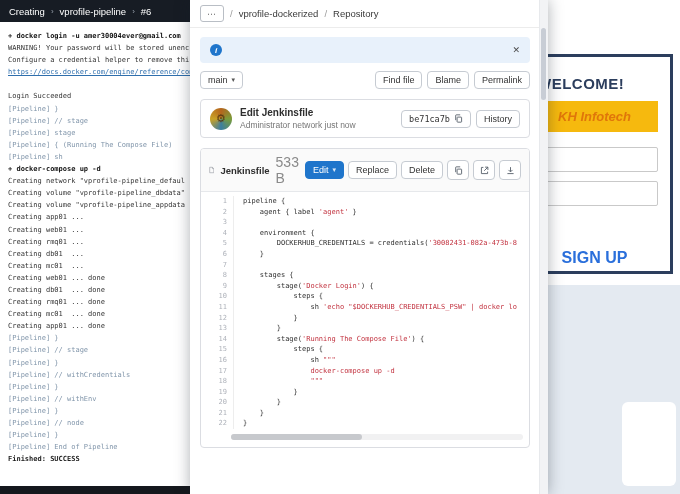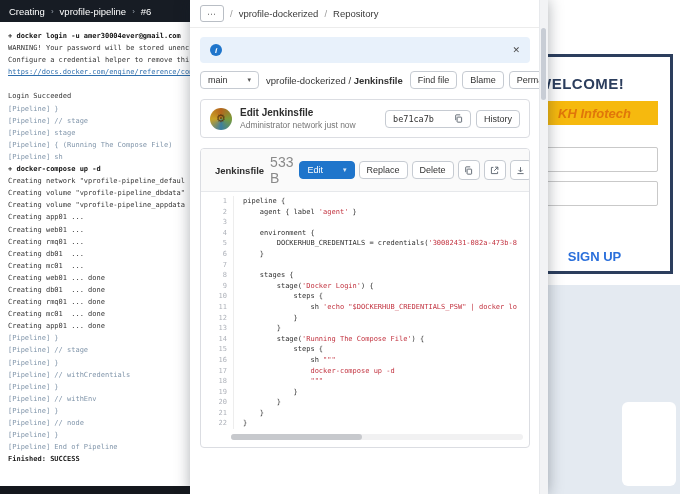--- a/index.html
+++ b/index.html
@@ -24,47 +24,47 @@
   .cline.cmd{color:#131313;font-weight:bold;}
   .cline.pipeline{color:#8095aa;}
   .cline.link{color:#2f6fad;text-decoration:underline;}
   .cline.strong{color:#1d1d1d;font-weight:bold;}
   .jx-footer{position:absolute;left:0;bottom:0;right:348px;height:8px;background:#15181d;}
 
   
   #app-page{position:absolute;left:548px;top:0;width:132px;height:494px;background:#fff;overflow:hidden;}
   .login-card{position:absolute;left:-34px;top:54px;width:153px;height:214px;border:3px solid #2c3e5d;background:#fff;}
   .welcome{position:absolute;left:20px;top:18px;font-size:15px;font-weight:bold;color:#2c3e5d;letter-spacing:.5px;white-space:nowrap;}
-  .brand-banner{position:absolute;left:14px;right:12px;top:44px;height:24px;background:#f6b90e;display:flex;align-items:center;justify-content:center;}
+  .brand-banner{position:absolute;left:14px;right:12px;top:44px;height:31px;background:#f6b90e;display:flex;align-items:center;justify-content:center;}
   .brand-text{font-size:13px;font-weight:bold;font-style:italic;color:#e0760a;white-space:nowrap;}
   .field{position:absolute;left:14px;right:12px;height:23px;border:1px solid #c9c9c9;border-radius:2px;background:#fff;}
   .field.f1{top:90px;} .field.f2{top:124px;}
   .login-btn{position:absolute;left:14px;right:12px;top:158px;height:26px;background:#1fc9d8;border:none;
     color:#fff;font-weight:bold;font-size:11px;display:flex;align-items:center;justify-content:center;letter-spacing:1px;}
-  .signup{position:absolute;left:14px;right:12px;top:192px;text-align:center;color:#2a6fdb;font-weight:bold;font-size:13px;}
+  .signup{position:absolute;left:14px;right:12px;top:192px;text-align:center;color:#2a6fdb;font-weight:bold;font-size:16px;}
   .app-section{position:absolute;left:0;right:0;top:285px;bottom:0;background:#e4eaf1;}
   .white-box{position:absolute;right:4px;bottom:8px;width:54px;height:84px;background:#fff;border-radius:6px;}
 
   
   #gl-panel{position:absolute;left:190px;top:0;width:358px;height:494px;background:#fff;
     box-shadow:0 0 14px rgba(20,30,40,.35);}
   .gl-scrollbar{position:absolute;right:0;top:0;width:8px;height:100%;background:#f2f3f5;border-left:1px solid #e7e9ec;}
   .gl-thumb{position:absolute;top:28px;left:1px;width:5px;height:72px;border-radius:3px;background:#c8cdd5;}
   .gl-content{position:absolute;left:0;top:0;right:8px;height:100%;overflow:hidden;}
 
   .gl-topbar{height:27px;display:flex;align-items:center;gap:6px;padding:0 10px;border-bottom:1px solid #ececec;font-size:9.5px;color:#3a3a3a;}
   .avatar-box{width:22px;height:15px;border:1px solid #b9bec5;border-radius:3px;display:flex;align-items:center;justify-content:center;font-size:9px;color:#555;letter-spacing:1px;}
   .gl-topbar .sep{color:#9b9b9b;}
 
   .gl-alert{margin:9px 10px 8px;background:#e8f1fb;border-radius:4px;display:flex;align-items:center;gap:7px;padding:7px 10px;font-size:9.5px;color:#28303a;}
   .info-icon{flex:none;width:12px;height:12px;border-radius:50%;background:#1f75cb;color:#fff;font-size:8px;font-weight:bold;font-style:italic;display:flex;align-items:center;justify-content:center;}
   .alert-link{color:#1068bf;text-decoration:underline;}
   .alert-close{margin-left:auto;color:#4d4d4d;font-size:9px;}
 
-  .btn{display:inline-flex;align-items:center;gap:20px;border:1px solid #c6cbd2;border-radius:4px;background:#fff;color:#333;font-size:9px;padding:3px 7px;white-space:nowrap;}
+  .btn{display:inline-flex;align-items:center;gap:4px;border:1px solid #c6cbd2;border-radius:4px;background:#fff;color:#333;font-size:9px;padding:3px 7px;white-space:nowrap;}
   .btn .chev{font-size:7px;color:#555;}
   .btn-primary{background:#1f75cb;border-color:#1f75cb;color:#fff;}
   .btn-primary .chev{color:#dce9f7;}
   .icon-btn{width:20px;height:18px;padding:0;display:inline-flex;align-items:center;justify-content:center;border:1px solid #c6cbd2;border-radius:4px;background:#fff;color:#57606a;}
   .mono{font-family:"DejaVu Sans Mono",monospace;font-size:8.5px;}
 
   .gl-nav{display:flex;align-items:center;gap:7px;margin:6px 10px 10px;font-size:9.5px;}
   .gl-path{color:#333;white-space:nowrap;}
   .gl-path .file{font-weight:bold;}
   .gl-nav-right{margin-left:auto;display:flex;gap:5px;}
@@ -136,25 +136,20 @@
 
     <div class="gl-alert">
       <span class="info-icon">i</span>
       <span class="alert-close">✕</span>
     </div>
 
     <div class="gl-nav">
       <span class="btn">
         <span>main</span>
         <span class="chev">▾</span>
-      </span>
-      <span class="gl-path">
-        <span>vprofile-dockerized</span>
-        <span>/</span>
-        <span class="file">Jenkinsfile</span>
       </span>
       <span class="gl-nav-right">
         <span class="btn">Find file</span>
         <span class="btn">Blame</span>
         <span class="btn">Permalink</span>
       </span>
     </div>
 
     <div class="commit-box">
       <span class="commit-avatar">⚙</span>

